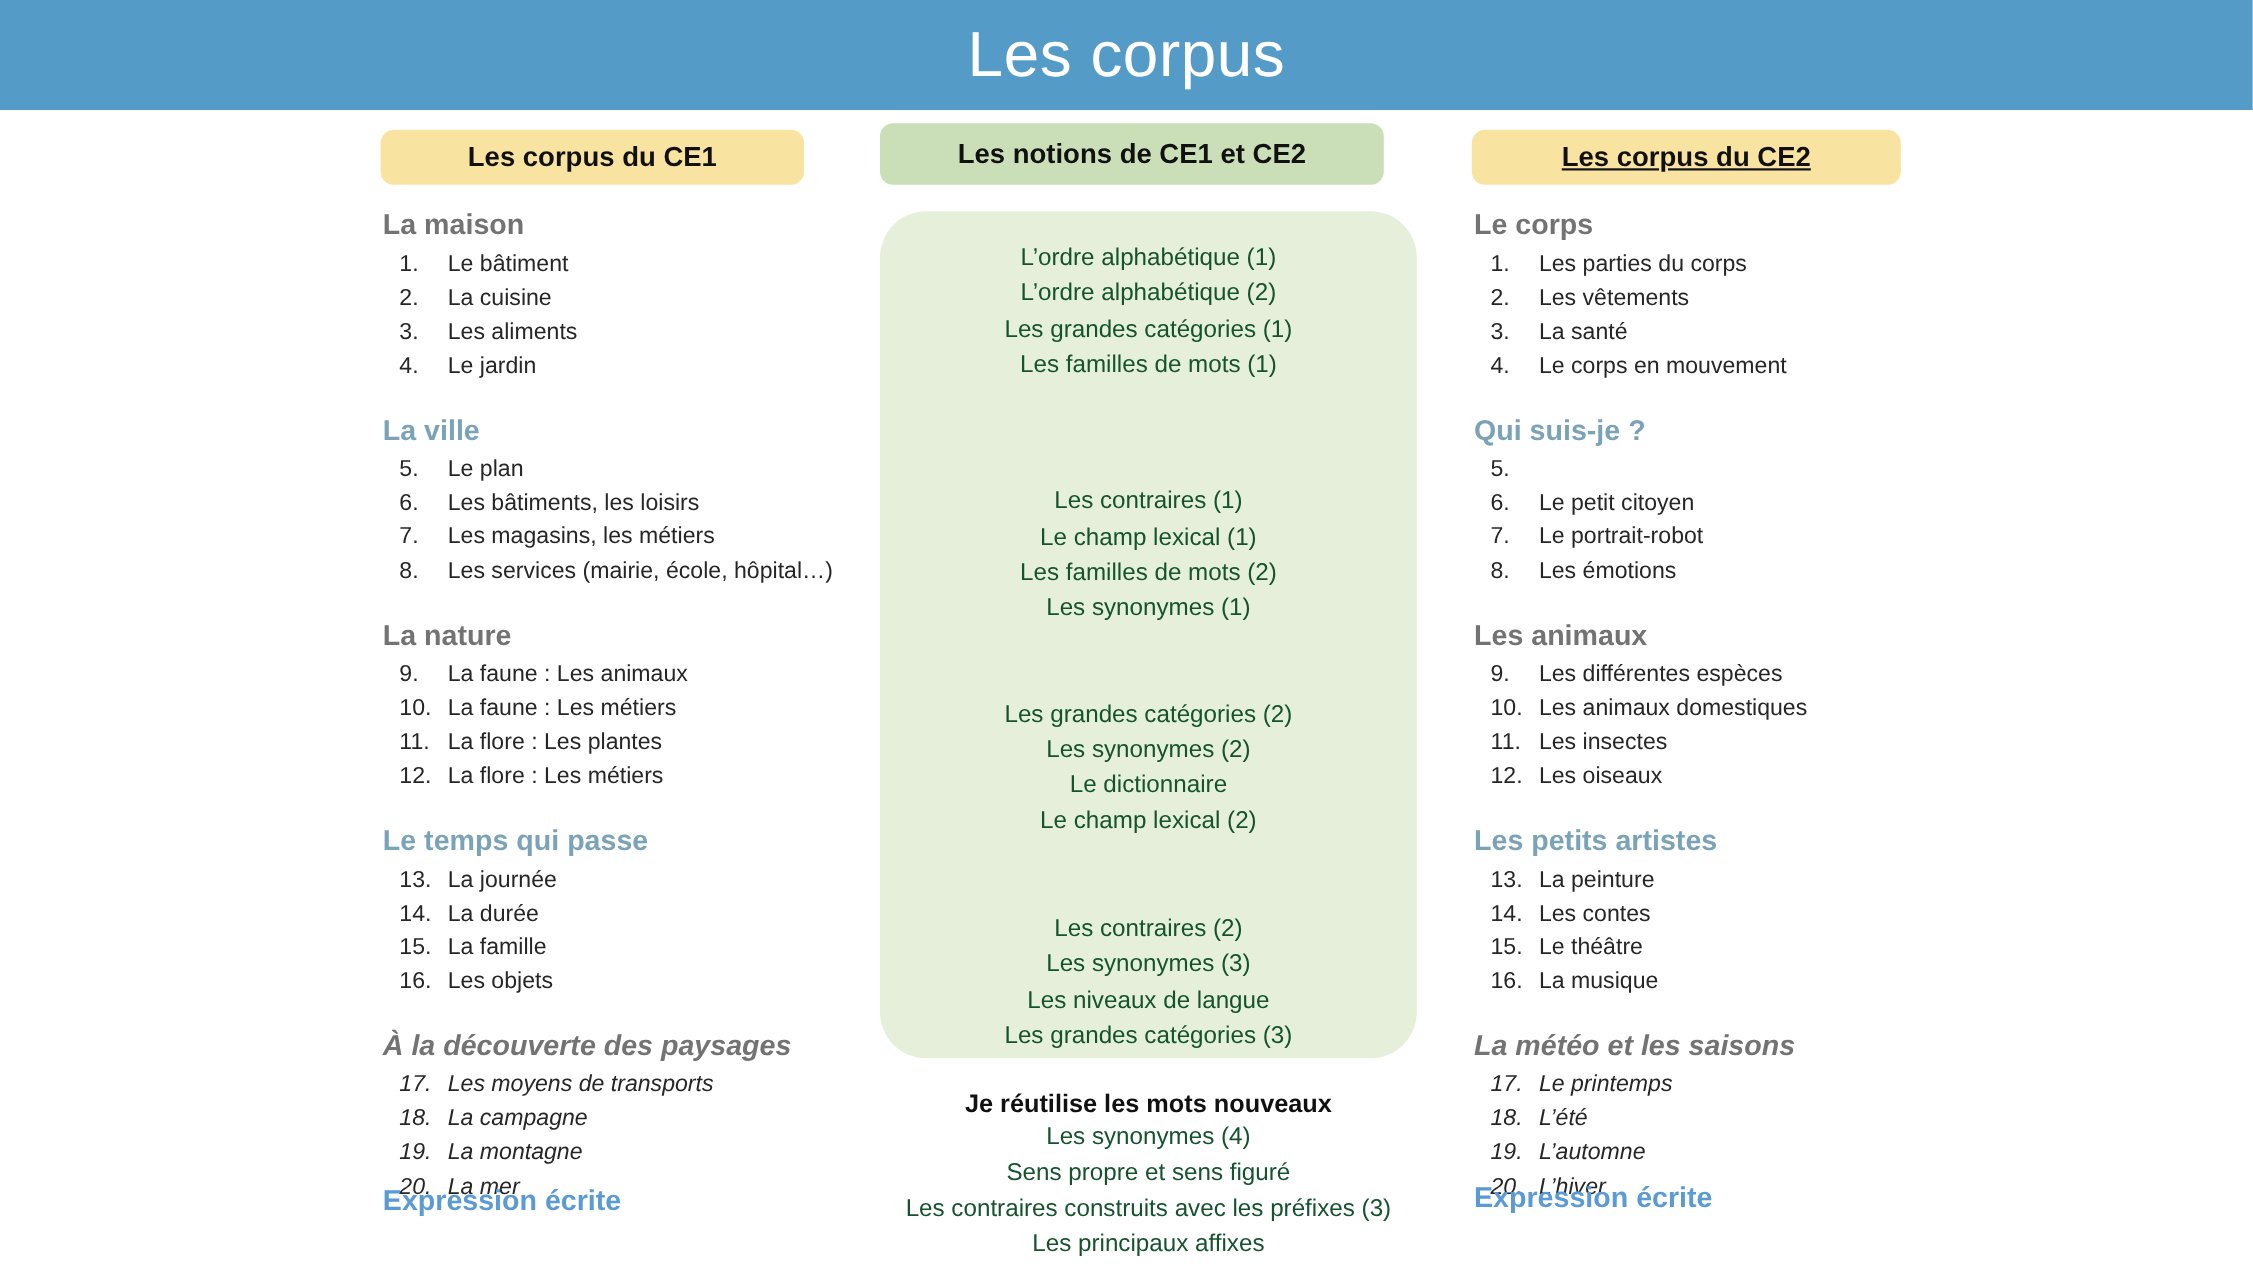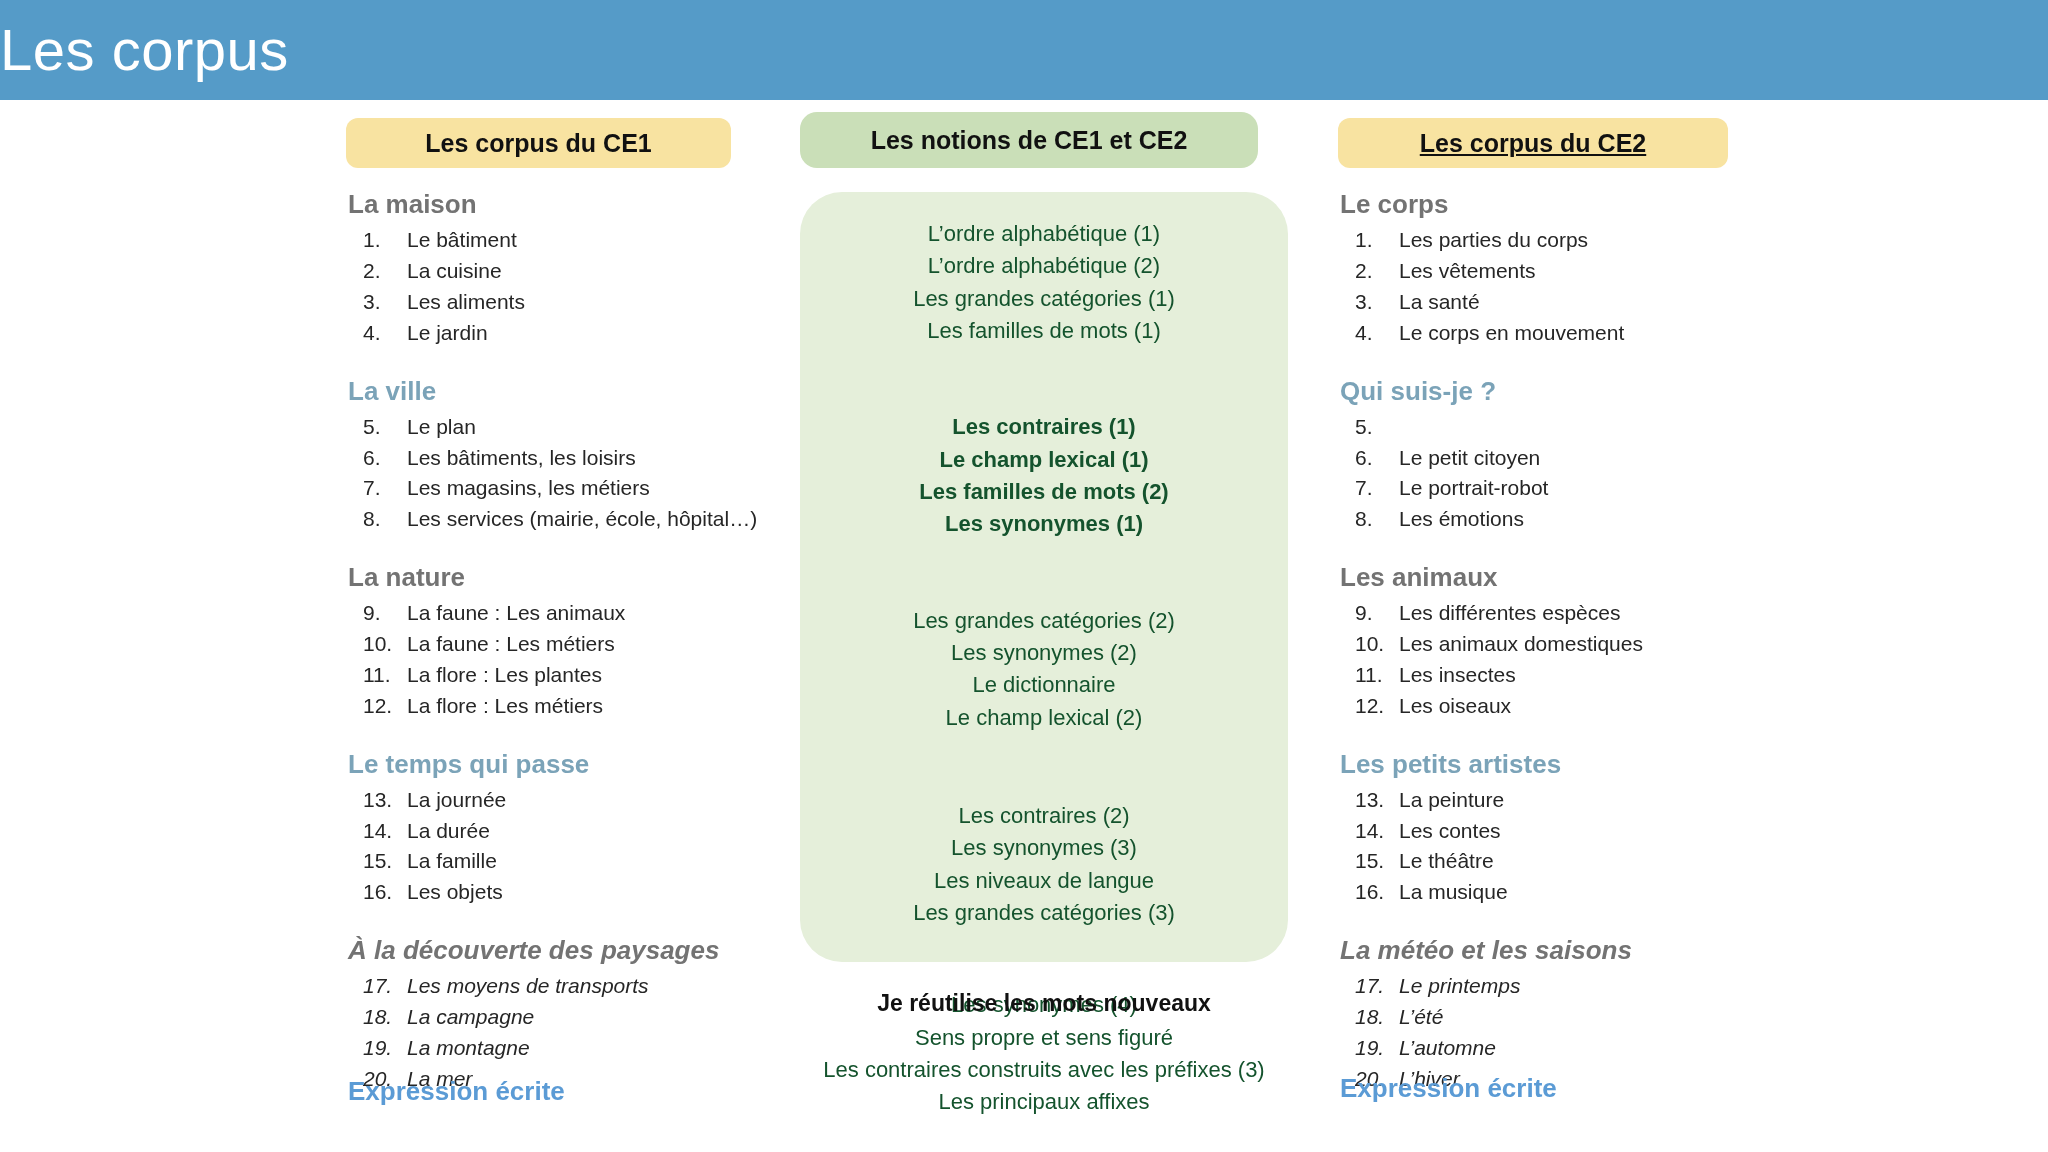--- a/index.html
+++ b/index.html
@@ -20,21 +20,21 @@
   
   .title-bar {
     position: absolute;
     left: 0;
     top: 0;
     width: 2048px;
     height: 100px;
     background: #559bc8;
     display: flex;
     align-items: center;
-    justify-content: flex-start;
+    justify-content: center;
   }
   .title-bar .title-text {
     color: #ffffff;
     font-size: 58px;
     font-weight: 400;
     letter-spacing: 0.5px;
     line-height: 1;
     white-space: nowrap;
   }
 
@@ -80,21 +80,20 @@
     top: 18px;
     width: 385px;
     height: 50px;
   }
   .badge-middle {
     position: absolute;
     left: 0px;
     top: 12px;
     width: 458px;
     height: 56px;
-    border-radius: 17px;
   }
   .badge-right {
     position: absolute;
     left: -2px;
     top: 18px;
     width: 390px;
     height: 50px;
     text-decoration: underline;
   }
 
@@ -165,21 +164,21 @@
     margin-bottom: 60px;
   }
   .notion-group:last-child { margin-bottom: 0; }
   .notion-group div {
     font-size: 22px;
     line-height: 1.47;
     color: #14532d;
     white-space: nowrap;
   }
   .ng-1 { margin-top: 4px; }
-  .ng-2 { margin-top: 64px; font-weight: bold; }
+  .ng-2 { margin-top: 92px; }
   .ng-3 { margin-top: 64px; }
   .ng-4 { margin-top: 66px; }
 
   .footer-note {
     position: absolute;
     left: 0;
     top: 890px;
     width: 488px;
     text-align: center;
     font-size: 23px;

